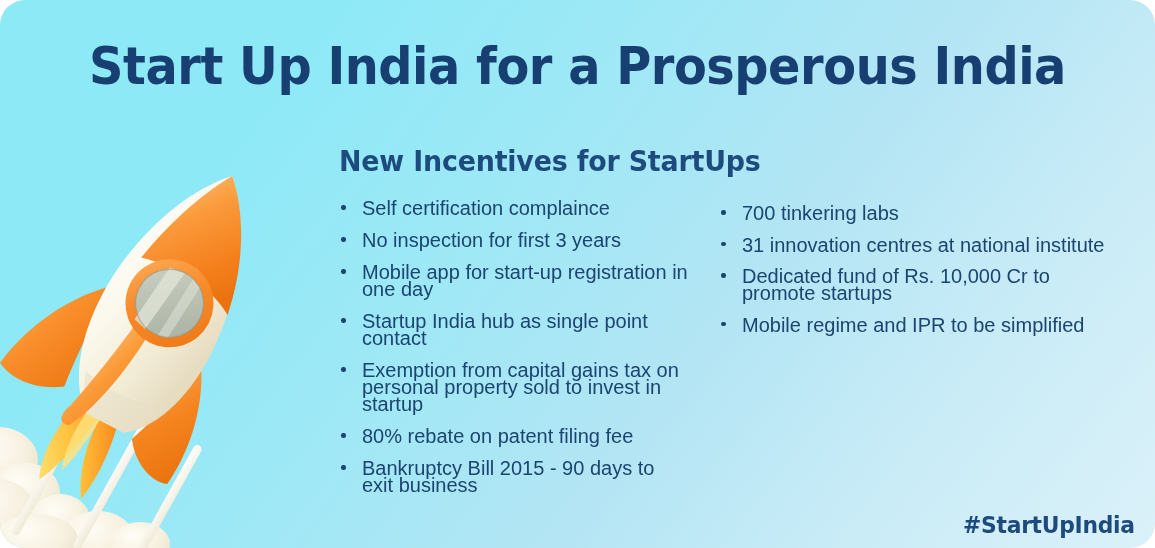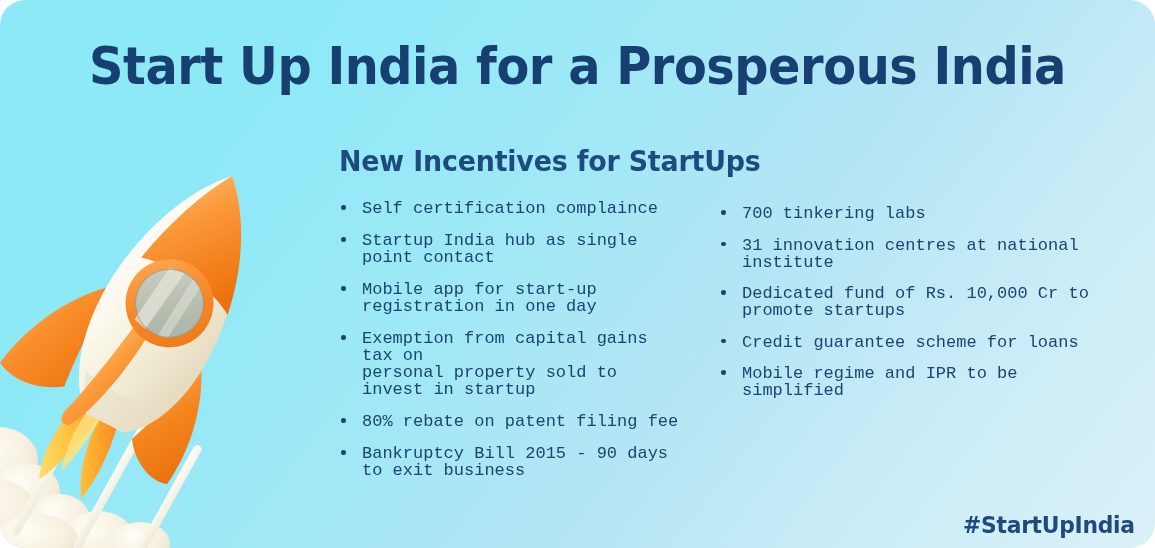--- a/index.html
+++ b/index.html
@@ -56,22 +56,22 @@
     color: #1d4b7e;
     letter-spacing: -0.2px;
     transform: scaleX(0.96);
     transform-origin: left center;
   }
 
   
   .column {
     position: absolute;
     color: #1b4470;
-    font-family: Liberation Mono, monospace;
-    font-size: 17px;
+    font-family: Liberation Sans, sans-serif;
+    font-size: 20px;
     line-height: 15px;
   }
   #col-left  { left: 338px; top: 200px; width: 350px; }
   #col-right { left: 718px; top: 205px; width: 400px; }
 
   .bullet {
     position: relative;
     padding-left: 24px;
     margin-bottom: 15px;
   }
@@ -245,25 +245,29 @@
 
   <div id="subtitle">New Incentives for StartUps</div>
 
   <div id="col-left" class="column">
     <div class="bullet">
       <span class="dot"></span>
       <span class="btext">Self certification complaince</span>
     </div>
     <div class="bullet">
       <span class="dot"></span>
+      <span class="btext">No inspection for first 3 years</span>
+    </div>
+    <div class="bullet">
+      <span class="dot"></span>
+      <span class="btext">Mobile app for start-up registration in one day</span>
+    </div>
+    <div class="bullet">
+      <span class="dot"></span>
       <span class="btext">Startup India hub as single point contact</span>
-    </div>
-    <div class="bullet">
-      <span class="dot"></span>
-      <span class="btext">Mobile app for start-up registration in one day</span>
     </div>
     <div class="bullet">
       <span class="dot"></span>
       <span class="btext">Exemption from capital gains tax on
 personal property sold to invest in startup</span>
     </div>
     <div class="bullet">
       <span class="dot"></span>
       <span class="btext">80% rebate on patent filing fee</span>
     </div>
@@ -281,23 +285,19 @@
     <div class="bullet">
       <span class="dot"></span>
       <span class="btext">31 innovation centres at national institute</span>
     </div>
     <div class="bullet">
       <span class="dot"></span>
       <span class="btext">Dedicated fund of Rs. 10,000 Cr to promote startups</span>
     </div>
     <div class="bullet">
       <span class="dot"></span>
-      <span class="btext">Credit guarantee scheme for loans</span>
-    </div>
-    <div class="bullet">
-      <span class="dot"></span>
       <span class="btext">Mobile regime and IPR to be simplified</span>
     </div>
   </div>
 
   <div id="hashtag">#StartUpIndia</div>
 
 </div>
 
 </body></html>

